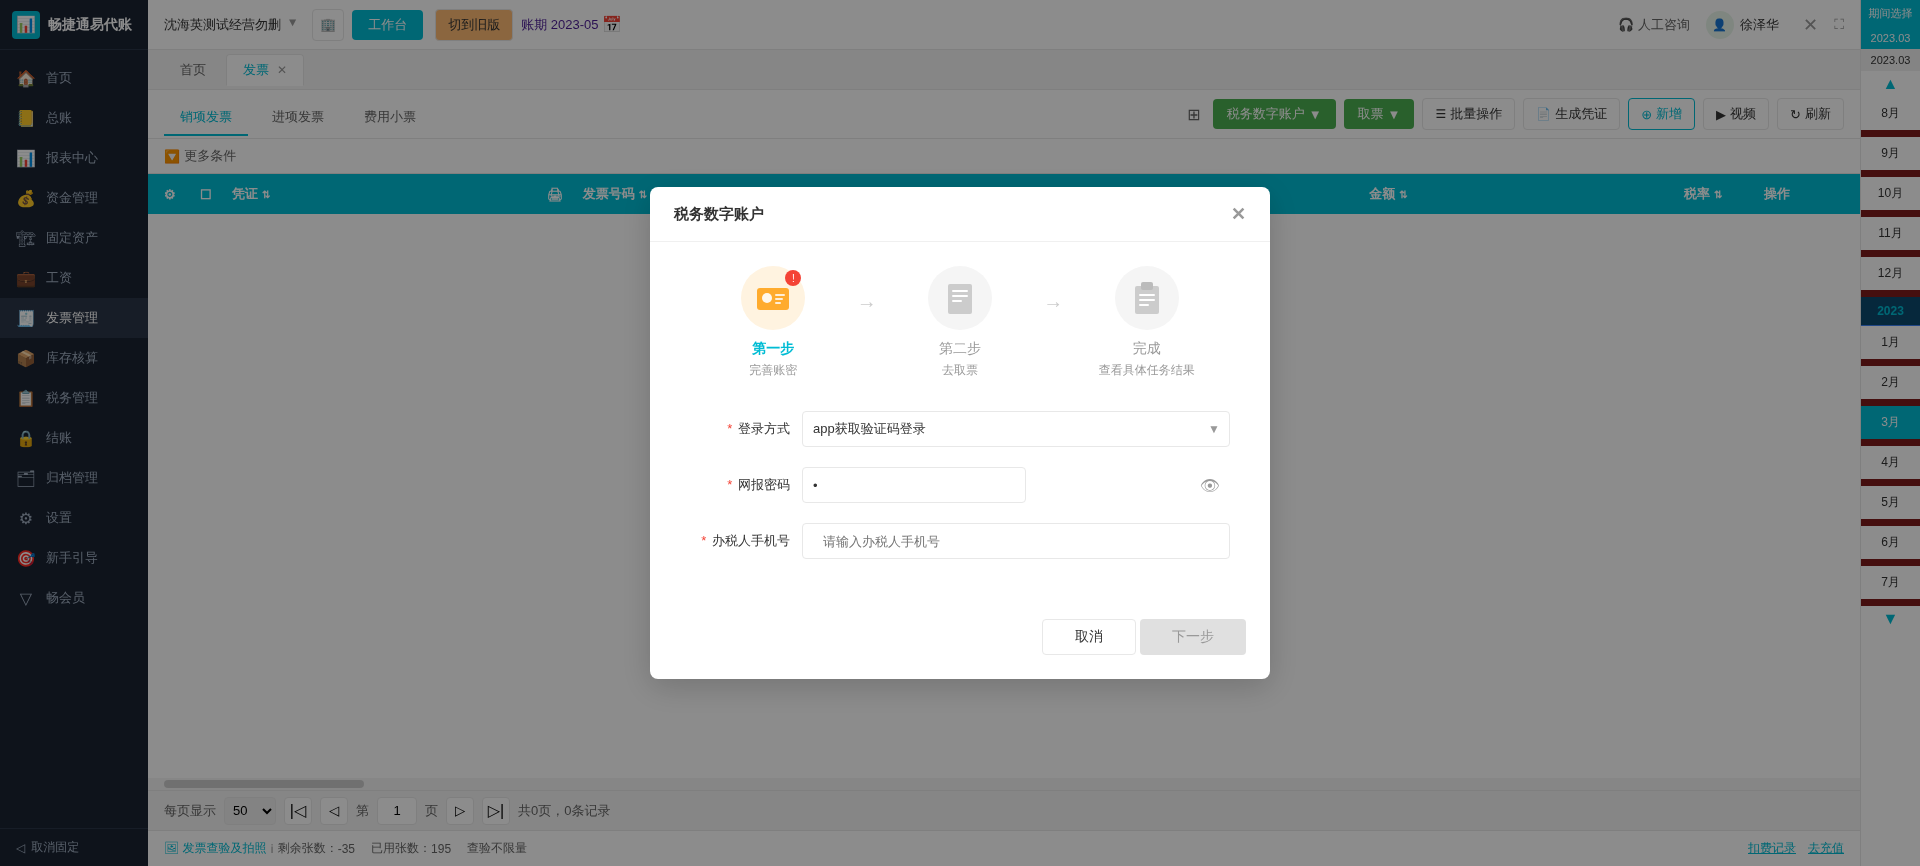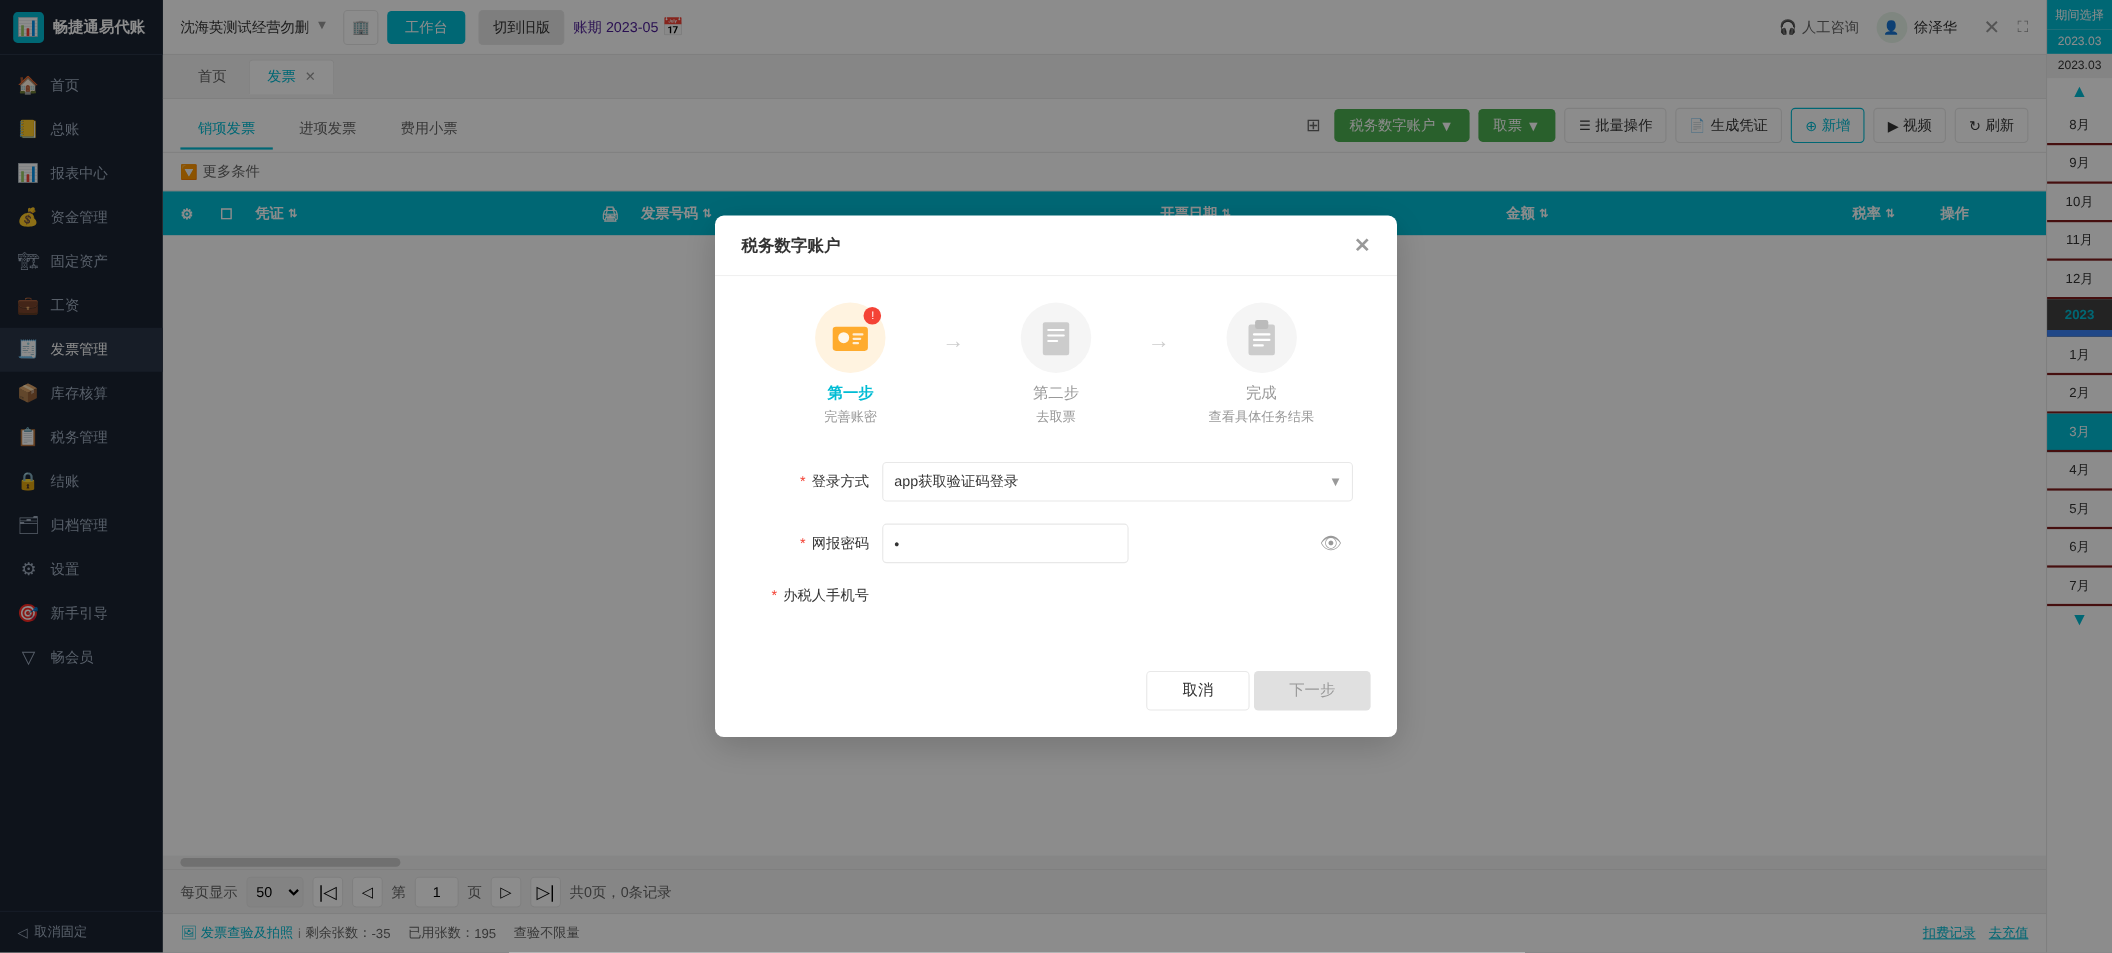--- a/index.html
+++ b/index.html
@@ -119,21 +119,21 @@
       background: #00bcd4;
       color: #fff;
       border: none;
       border-radius: 4px;
       padding: 6px 16px;
       font-size: 13px;
       cursor: pointer;
       margin-right: 12px;
     }
     .header-period-btn {
-      background: #e5e5e5;
+      background: #fdba74;
       color: #333;
       border: 1px solid #e8e8e8;
       border-radius: 4px;
       padding: 6px 12px;
       font-size: 13px;
       cursor: pointer;
       margin-right: 8px;
     }
     .header-period-text {
       font-size: 13px;
@@ -362,21 +362,21 @@
       padding: 6px 2px;
       cursor: pointer;
     }
     .period-item {
       width: 100%;
       text-align: center;
       padding: 8px 4px;
       font-size: 12px;
       color: #333;
       cursor: pointer;
-      border-bottom: 2px solid #7f1d1d;
+      border-bottom: 7px solid #7f1d1d;
     }
     .period-item.active-period {
       background: #00bcd4;
       color: #fff;
     }
 
     
     .bottom-bar {
       height: 40px;
       background: #f5f5f5;
@@ -905,21 +905,21 @@
     </div>
     <div style="background:#f0f0f0;color:#333;font-size:11px;text-align:center;padding:5px 2px;width:100%;cursor:pointer;">
       <span>2023.03</span>
     </div>
     <div style="text-align:center;font-size:16px;color:#00bcd4;padding:4px;cursor:pointer;">▲</div>
     <div class="period-item"><span>8月</span></div>
     <div class="period-item"><span>9月</span></div>
     <div class="period-item"><span>10月</span></div>
     <div class="period-item"><span>11月</span></div>
     <div class="period-item"><span>12月</span></div>
-    <div style="background:#404040;color:#00bcd4;font-size:12px;font-weight:bold;text-align:center;padding:7px 2px;width:100%;cursor:pointer;border-bottom:6px solid #3b82f6;">
+    <div style="background:#0c4a6e;color:#00bcd4;font-size:12px;font-weight:bold;text-align:center;padding:7px 2px;width:100%;cursor:pointer;border-bottom:1px solid #3b82f6;">
       <span>2023</span>
     </div>
     <div class="period-item"><span>1月</span></div>
     <div class="period-item"><span>2月</span></div>
     <div class="period-item active-period"><span>3月</span></div>
     <div class="period-item"><span>4月</span></div>
     <div class="period-item"><span>5月</span></div>
     <div class="period-item"><span>6月</span></div>
     <div class="period-item"><span>7月</span></div>
     <div style="text-align:center;font-size:16px;color:#00bcd4;padding:4px;cursor:pointer;">▼</div>
@@ -1009,20 +1009,23 @@
             <input type="password" class="form-input" value="x" style="">
             <span class="input-eye">👁</span>
           </div>
         </div>
 
         <div class="form-row">
           <div class="form-label">
             <span class="required">*</span>
             <span>办税人手机号</span>
           </div>
+          <div class="form-input-placeholder">
+            <input type="text" class="form-input" style="border: none; outline: none; width: 100%; background: transparent; font-size: 13px; color: rgb(187, 187, 187);" placeholder="请输入办税人手机号">
+          </div>
         </div>
       </div>
 
     </div>
 
     <div class="dialog-footer">
       <button class="btn-cancel">取消</button>
       <button class="btn-next">下一步</button>
     </div>
   </div>

